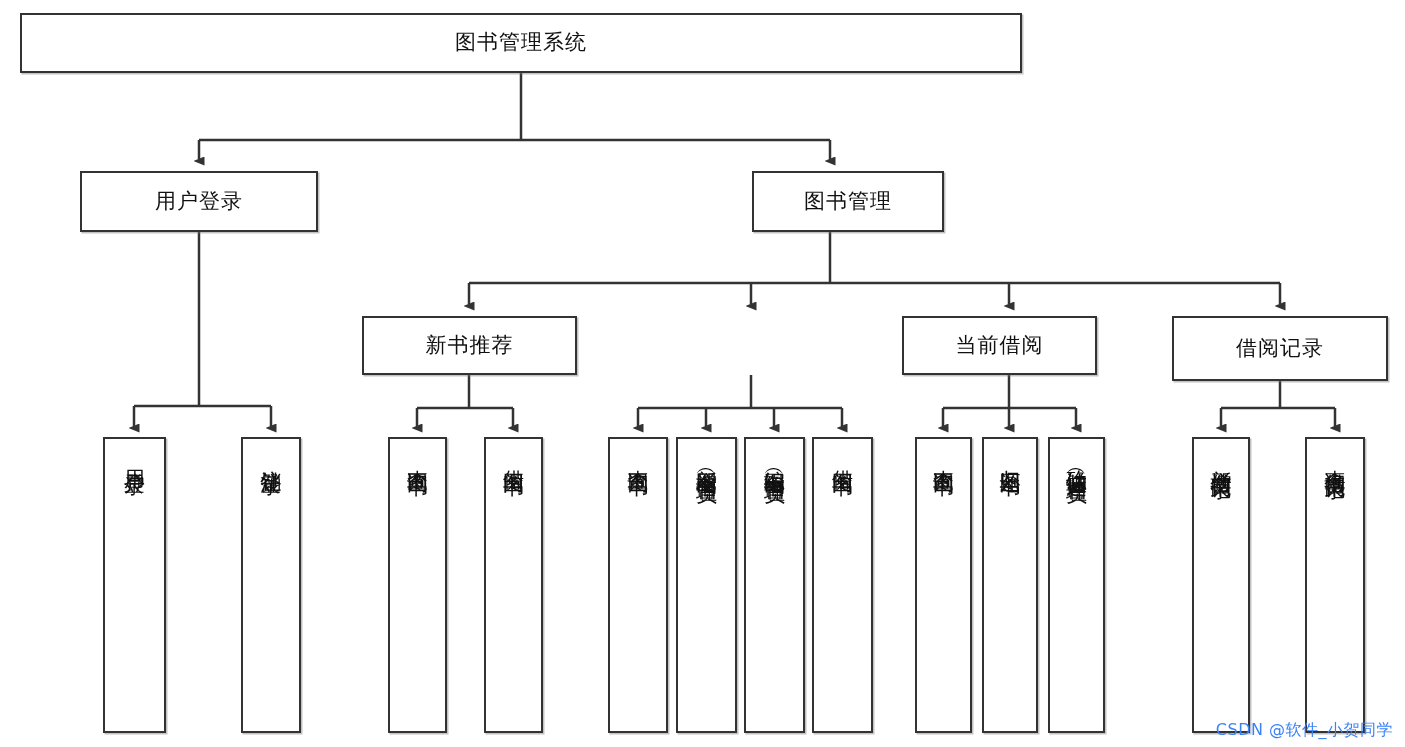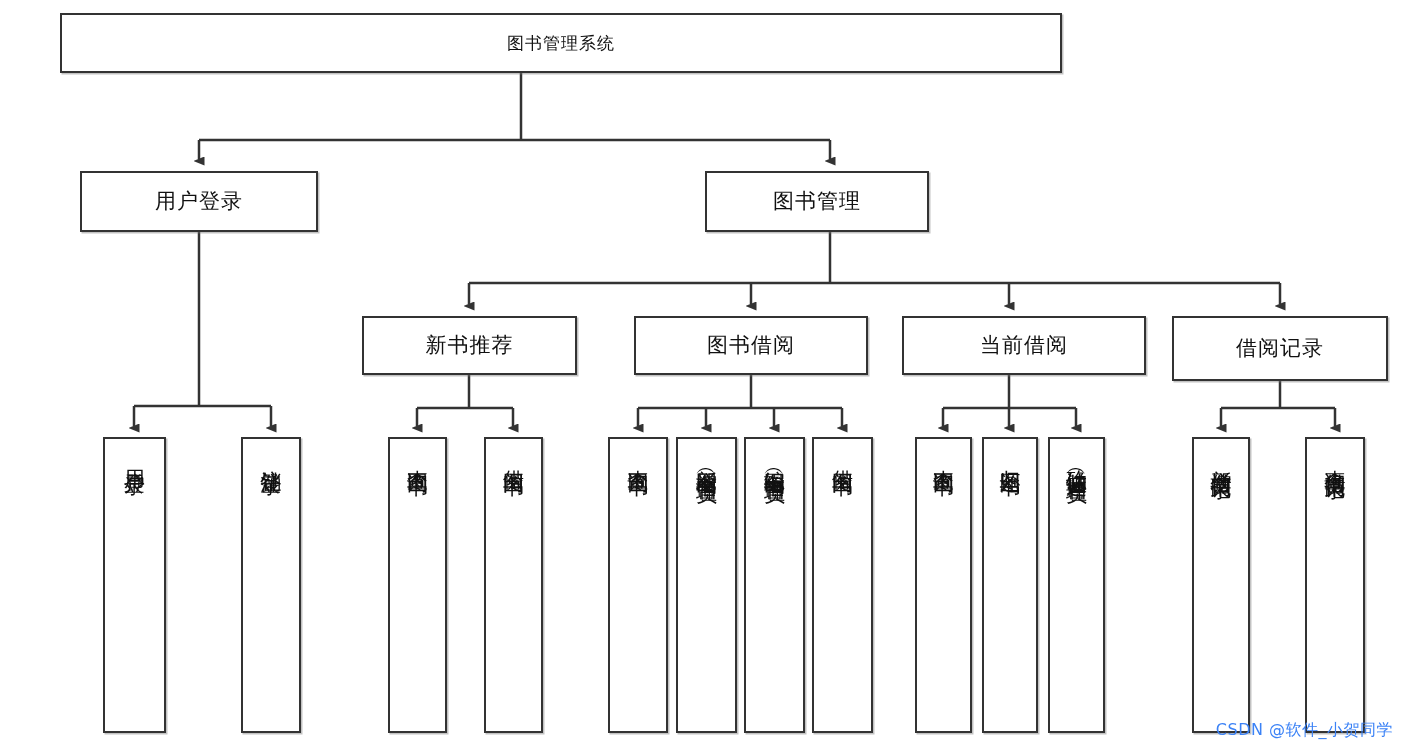--- a/index.html
+++ b/index.html
@@ -37,22 +37,21 @@
     justify-content: center;
     color: #111111;
     z-index: 2;
   }
   .node.horiz {
     font-size: 21px;
     letter-spacing: 1px;
     line-height: 1.2;
   }
   .node.root {
-    font-size: 17px;
-    margin-left: 40px;
+    font-size: 21px;
   }
   .node.vert {
     align-items: flex-start;
     justify-content: center;
     padding-top: 14px;
   }
   .vlabel {
     writing-mode: vertical-rl;
     text-orientation: upright;
     font-size: 21px;
@@ -127,31 +126,28 @@
     </g>
   </svg>
 
   <div class="node root horiz" style="left:20px; top:13px; width:1002px; height:60px;">
     <span>图书管理系统</span>
   </div>
 
   <div class="node horiz" style="left:80px; top:171px; width:238px; height:61px;">
     <span>用户登录</span>
   </div>
-  <div class="node horiz" style="left:705px; top:171px; width:224px; height:61px;">
+  <div class="node horiz" style="left:752px; top:171px; width:192px; height:61px;">
     <span>图书管理</span>
   </div>
 
   <div class="node horiz" style="left:362px; top:316px; width:215px; height:59px;justify-content:center;">
     <span>新书推荐</span>
   </div>
-  <div class="node horiz" style="left:634px; top:316px; width:234px; height:59px;">
-    <span>图书借阅</span>
-  </div>
-  <div class="node horiz" style="left:902px; top:316px; width:244px; height:59px;">
+  <div class="node horiz" style="left:902px; top:316px; width:195px; height:59px;">
     <span>当前借阅</span>
   </div>
   <div class="node horiz" style="left:1172px; top:316px; width:216px; height:65px;">
     <span>借阅记录</span>
   </div>
 
   <div class="node vert" style="left:103px; top:437px; width:63px; height:296px;">
     <span class="vlabel">用户登录</span>
   </div>
   <div class="node vert" style="left:241px; top:437px; width:60px; height:296px;">

